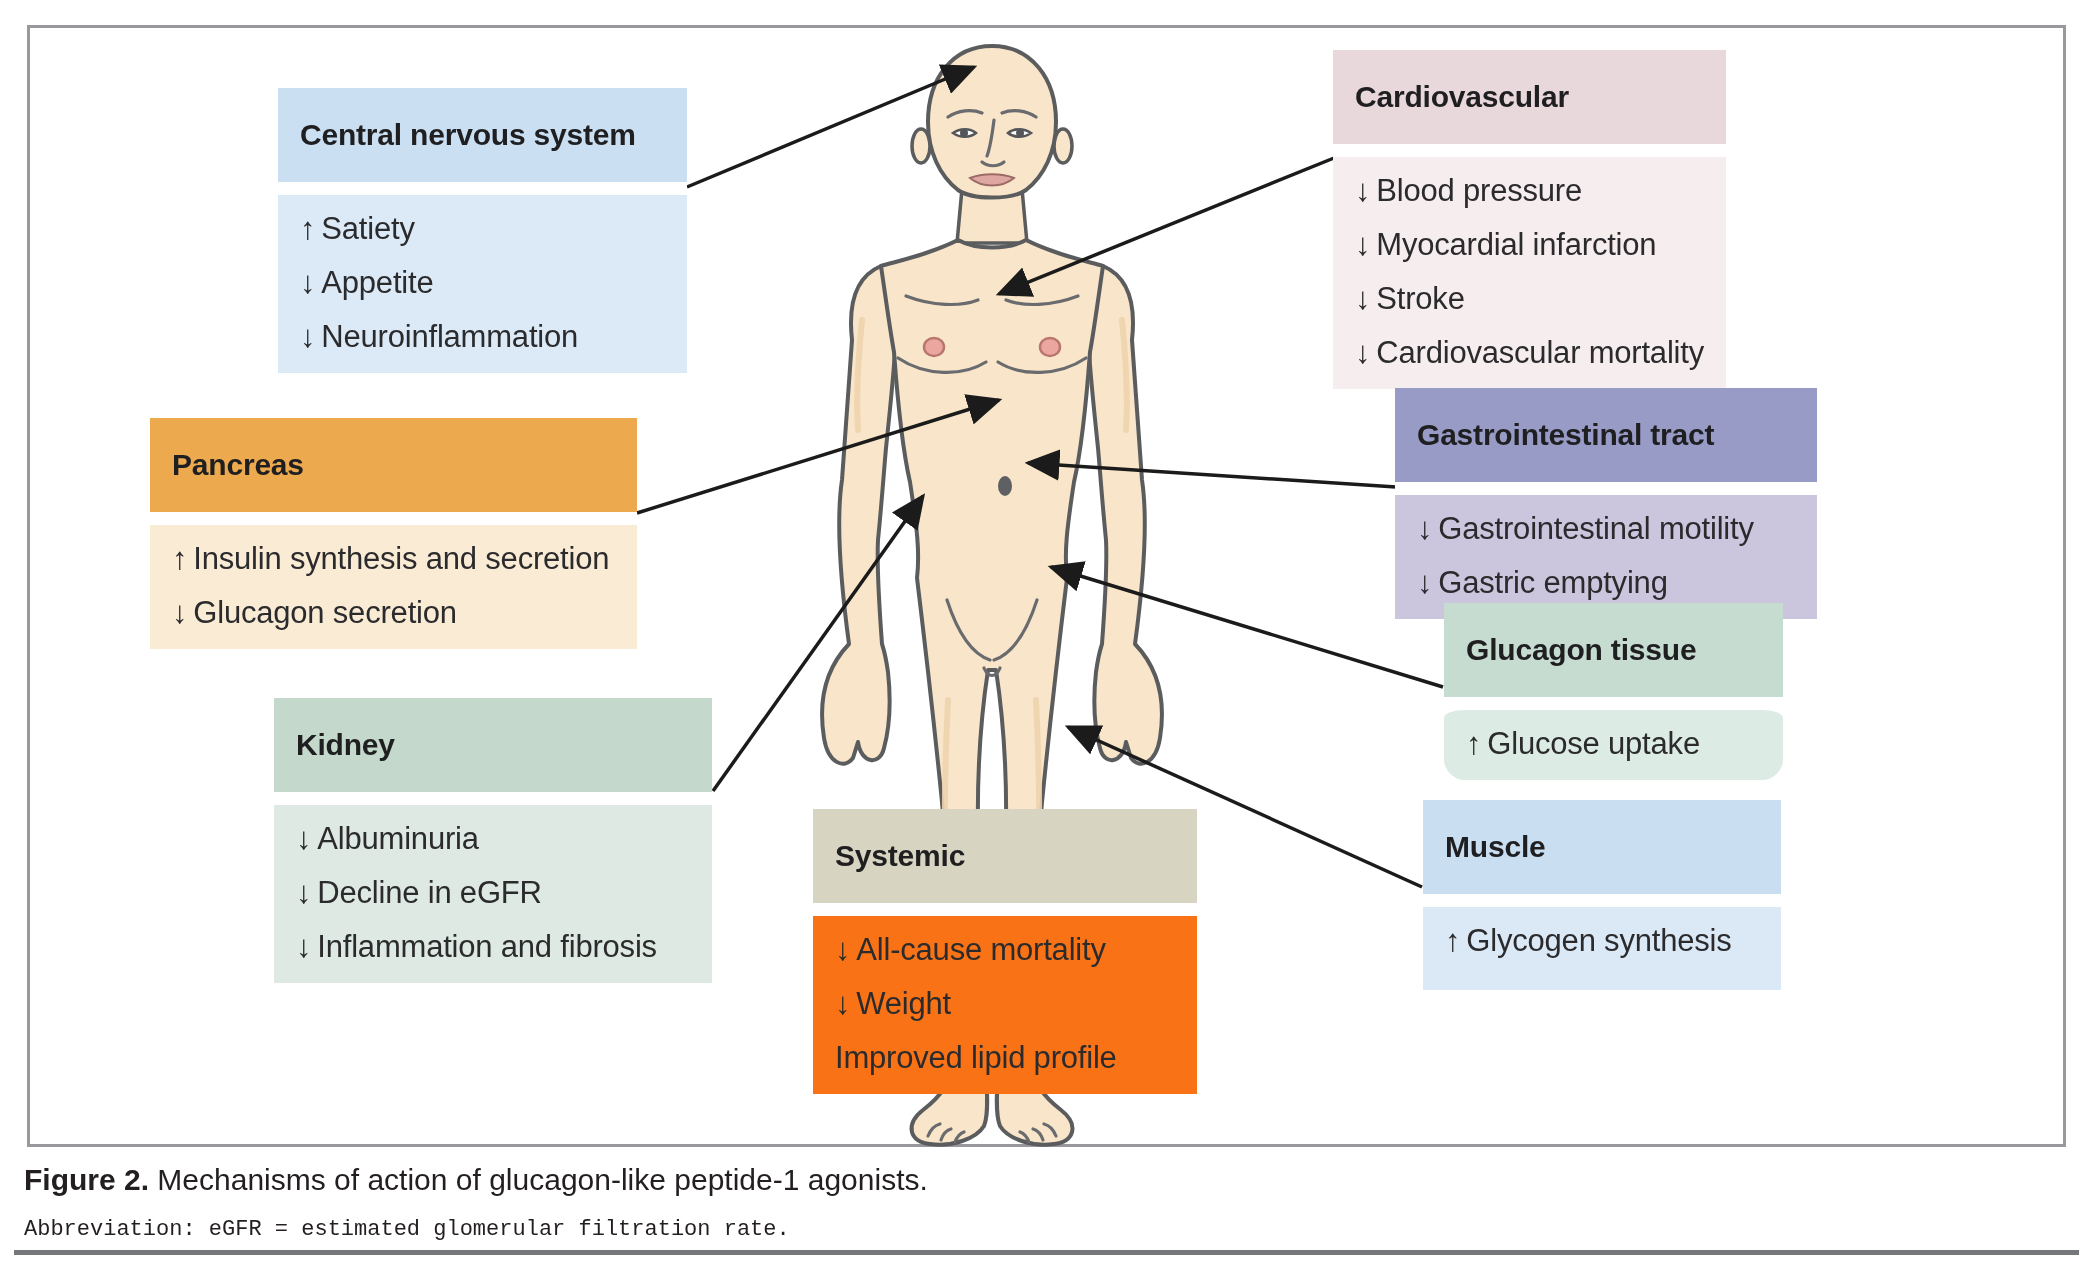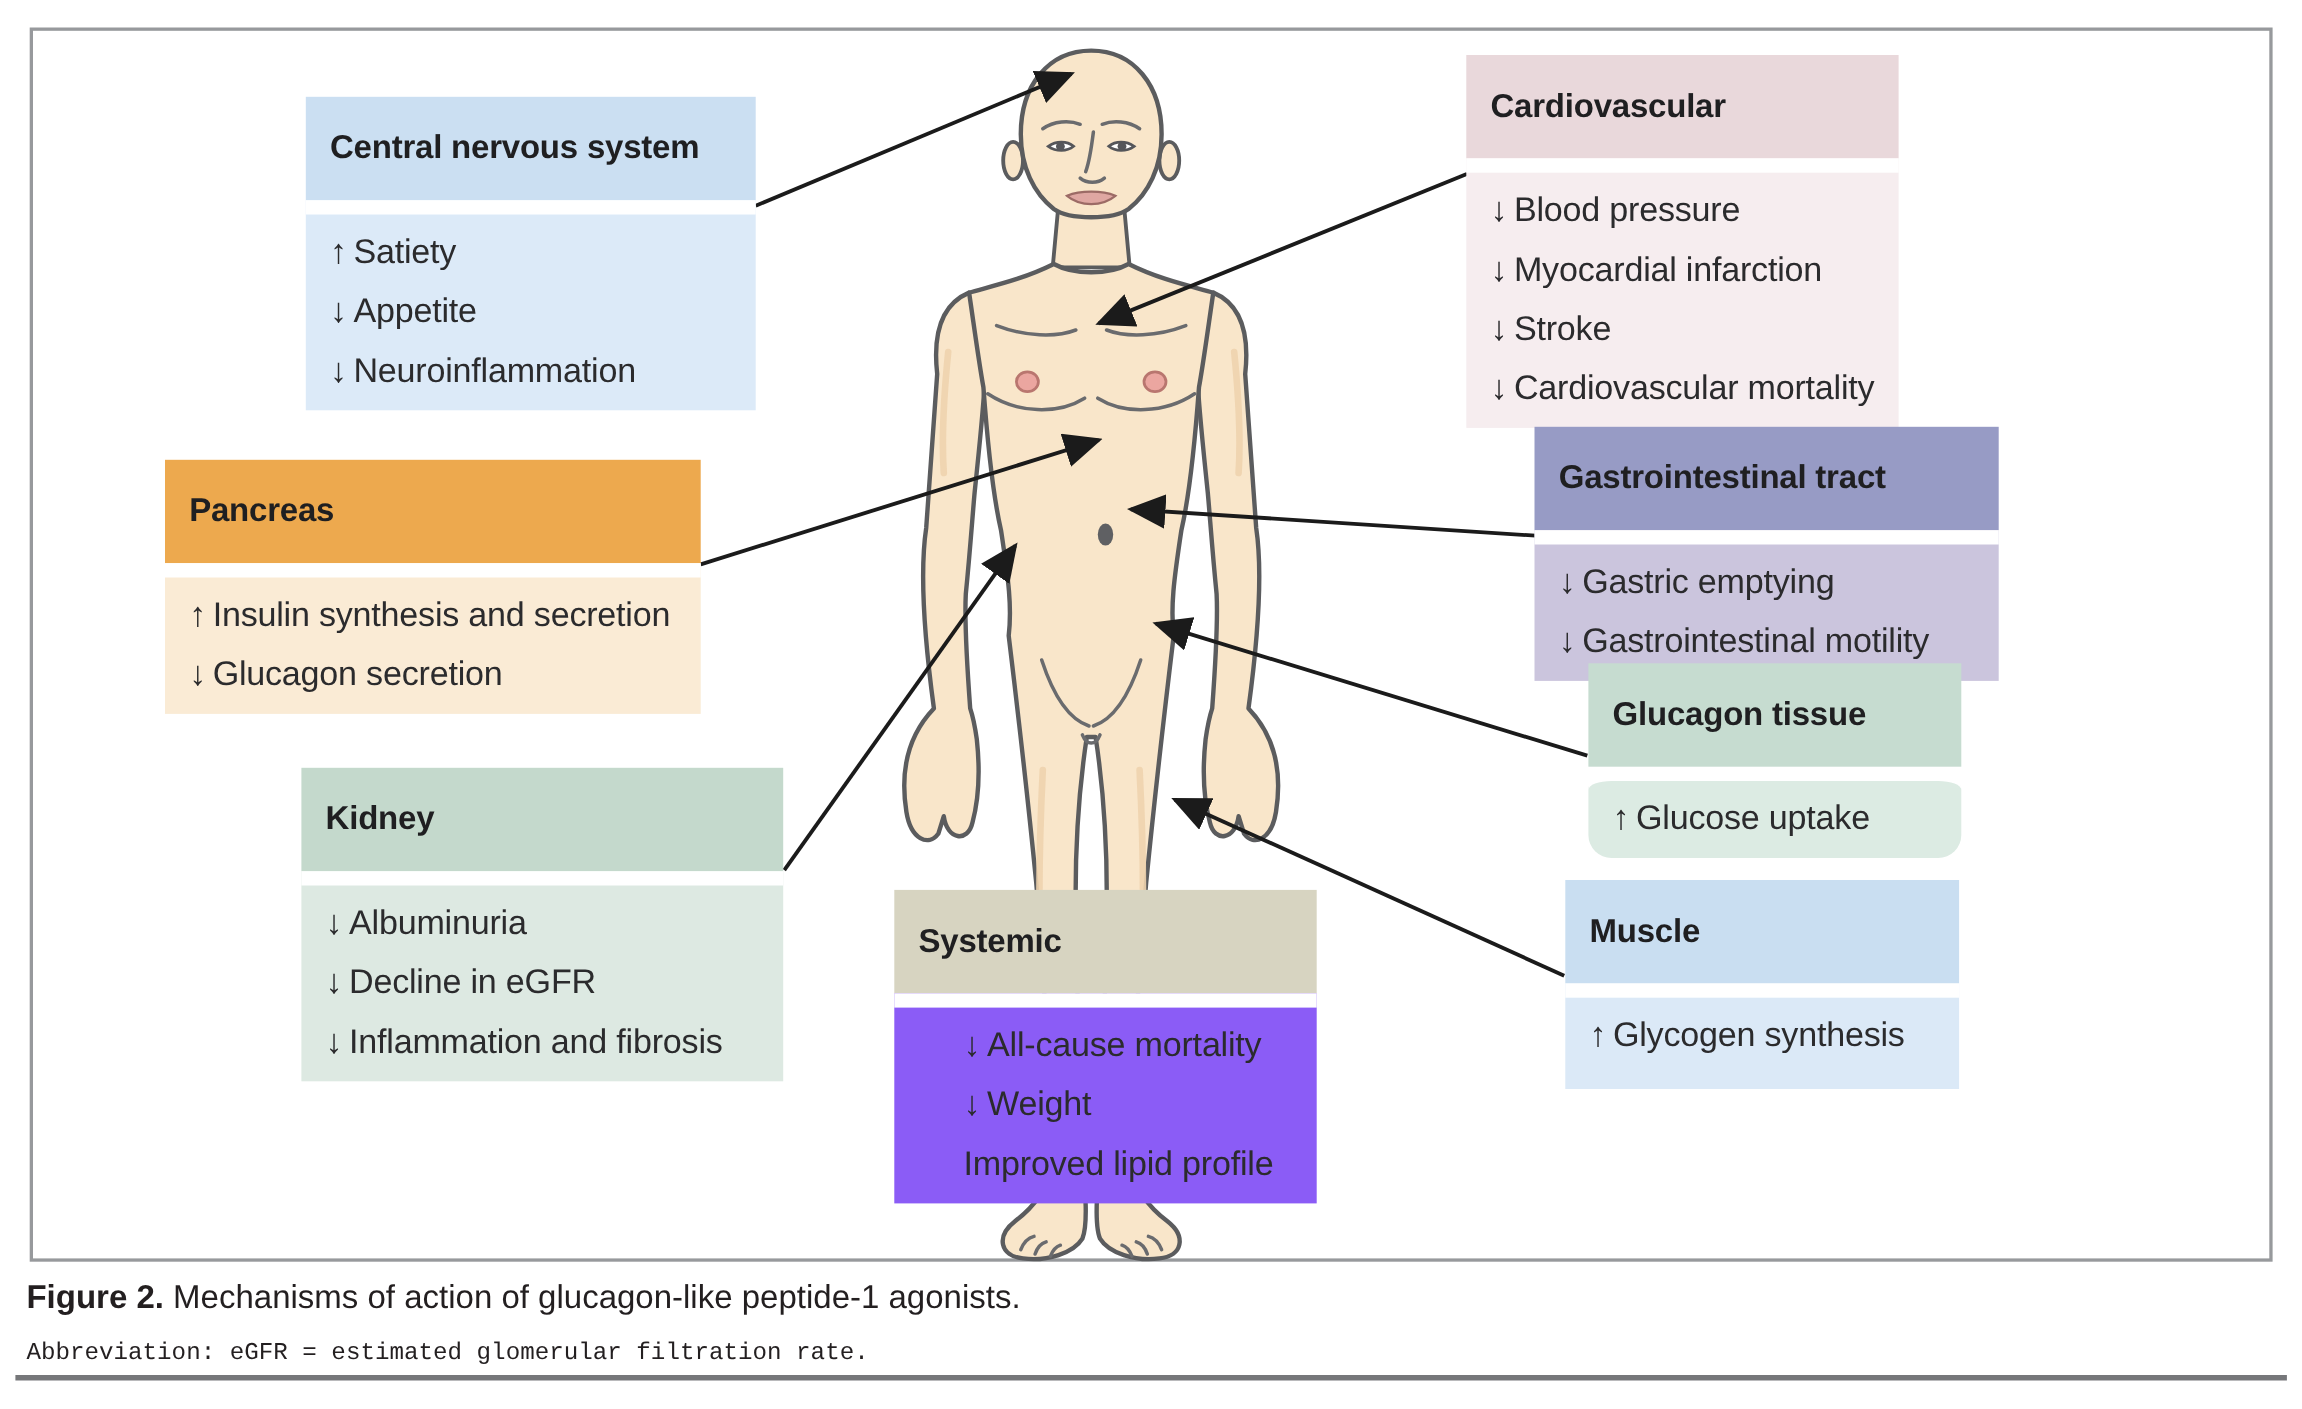--- a/index.html
+++ b/index.html
@@ -129,22 +129,22 @@
   <div class="box-header" style="background: rgb(237, 169, 78);">Pancreas</div>
   <div class="box-body" style="background: rgb(250, 235, 213);">
     <div class="box-item">↑ Insulin synthesis and secretion</div>
     <div class="box-item">↓ Glucagon secretion</div>
   </div>
 </div>
 
 <div class="info-box" style="left:1395px;top:388px;width:422px;">
   <div class="box-header" style="background: rgb(151, 155, 197);">Gastrointestinal tract</div>
   <div class="box-body" style="background: rgb(203, 197, 221);">
+    <div class="box-item">↓ Gastrointestinal motility</div>
     <div class="box-item">↓ Gastric emptying</div>
-    <div class="box-item">↓ Gastrointestinal motility</div>
   </div>
 </div>
 
 <div class="info-box" style="left:274px;top:698px;width:438px;">
   <div class="box-header" style="background: rgb(196, 217, 204);">Kidney</div>
   <div class="box-body" style="background: rgb(221, 233, 226);">
     <div class="box-item">↓ Albuminuria</div>
     <div class="box-item">↓ Decline in eGFR</div>
     <div class="box-item">↓ Inflammation and fibrosis</div>
   </div>
@@ -159,21 +159,21 @@
 
 <div class="info-box" style="left:1423px;top:800px;width:358px;">
   <div class="box-header" style="background: rgb(201, 222, 241);">Muscle</div>
   <div class="box-body" style="padding-bottom: 22px; background: rgb(219, 233, 247);">
     <div class="box-item">↑ Glycogen synthesis</div>
   </div>
 </div>
 
 <div class="info-box" style="left:813px;top:809px;width:384px;">
   <div class="box-header" style="background: rgb(215, 212, 193);">Systemic</div>
-  <div class="box-body" style="background: #8b5cf6; padding-left: 41px;">
+  <div class="box-body" style="background: #f97316;">
     <div class="box-item">↓ All-cause mortality</div>
     <div class="box-item">↓ Weight</div>
     <div class="box-item">Improved lipid profile</div>
   </div>
 </div>
 
 <div class="caption">
   <span class="cap-label">Figure 2.</span><span> Mechanisms of action of glucagon-like peptide-1 agonists.</span>
 </div>
 <div class="abbrev">Abbreviation: eGFR = estimated glomerular filtration rate.</div>

